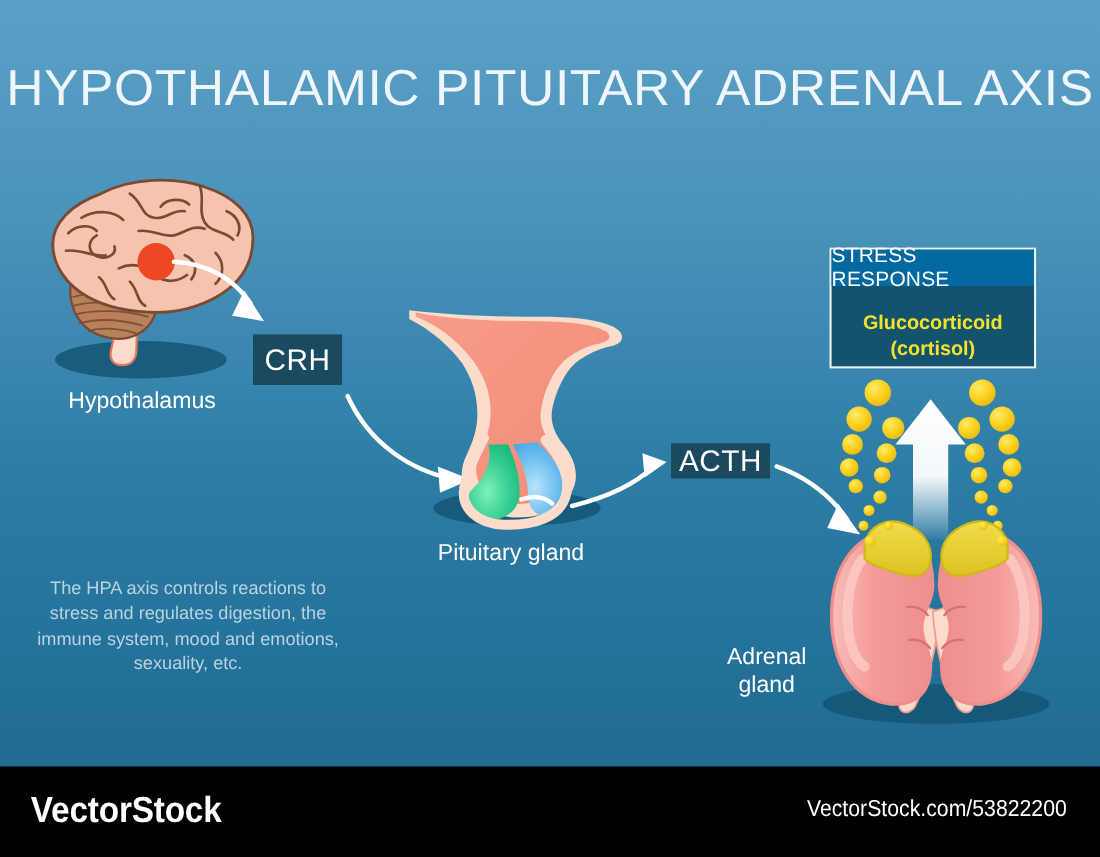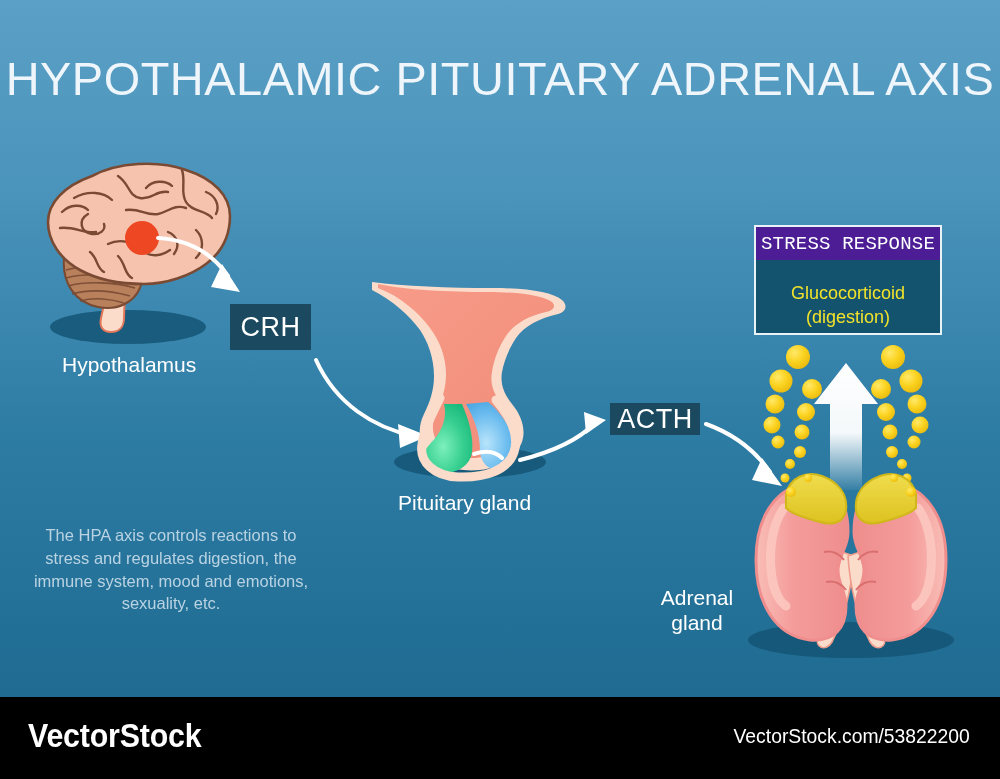--- a/index.html
+++ b/index.html
@@ -75,39 +75,39 @@
     left: 754px;
     top: 225px;
     width: 188px;
     height: 110px;
     border: 2px solid #e8f2f7;
     box-sizing: border-box;
     background: #13536e;
   }
   #stress-head {
     height: 33px;
-    background: #4c1d95;
+    background: #0369a1;
     color: #ffffff;
     font-size: 19px;
     display: flex;
     align-items: center;
     justify-content: center;
     letter-spacing: 0.2px;
-    font-family: Liberation Mono, monospace;
   }
   #stress-body {
     height: 91px;
     color: #f2e32a;
     font-size: 18px;
     text-align: center;
     display: flex;
     flex-direction: column;
     align-items: center;
     justify-content: center;
     line-height: 1.28;
+    font-weight: bold;
   }
 
   
   #caption {
     position: absolute;
     left: 30px;
     top: 524px;
     width: 282px;
     text-align: center;
     color: #b9d3e2;
@@ -348,21 +348,21 @@
     <div class="label" id="lbl-pituitary">Pituitary gland</div>
     <div class="label" id="lbl-adrenal">Adrenal gland</div>
 
     <div class="tag" id="tag-crh">CRH</div>
     <div class="tag" id="tag-acth">ACTH</div>
 
     <div id="stress-panel">
       <div id="stress-head">STRESS RESPONSE</div>
       <div id="stress-body">
         <span>Glucocorticoid</span>
-        <span>(digestion)</span>
+        <span>(cortisol)</span>
       </div>
     </div>
 
     <div id="caption">The HPA axis controls reactions to stress and regulates digestion, the immune system, mood and emotions, sexuality, etc.</div>
   </div>
 
   <div id="footer">
     <div id="brand">VectorStock</div>
     <div id="brand-url">VectorStock.com/53822200</div>
   </div>

